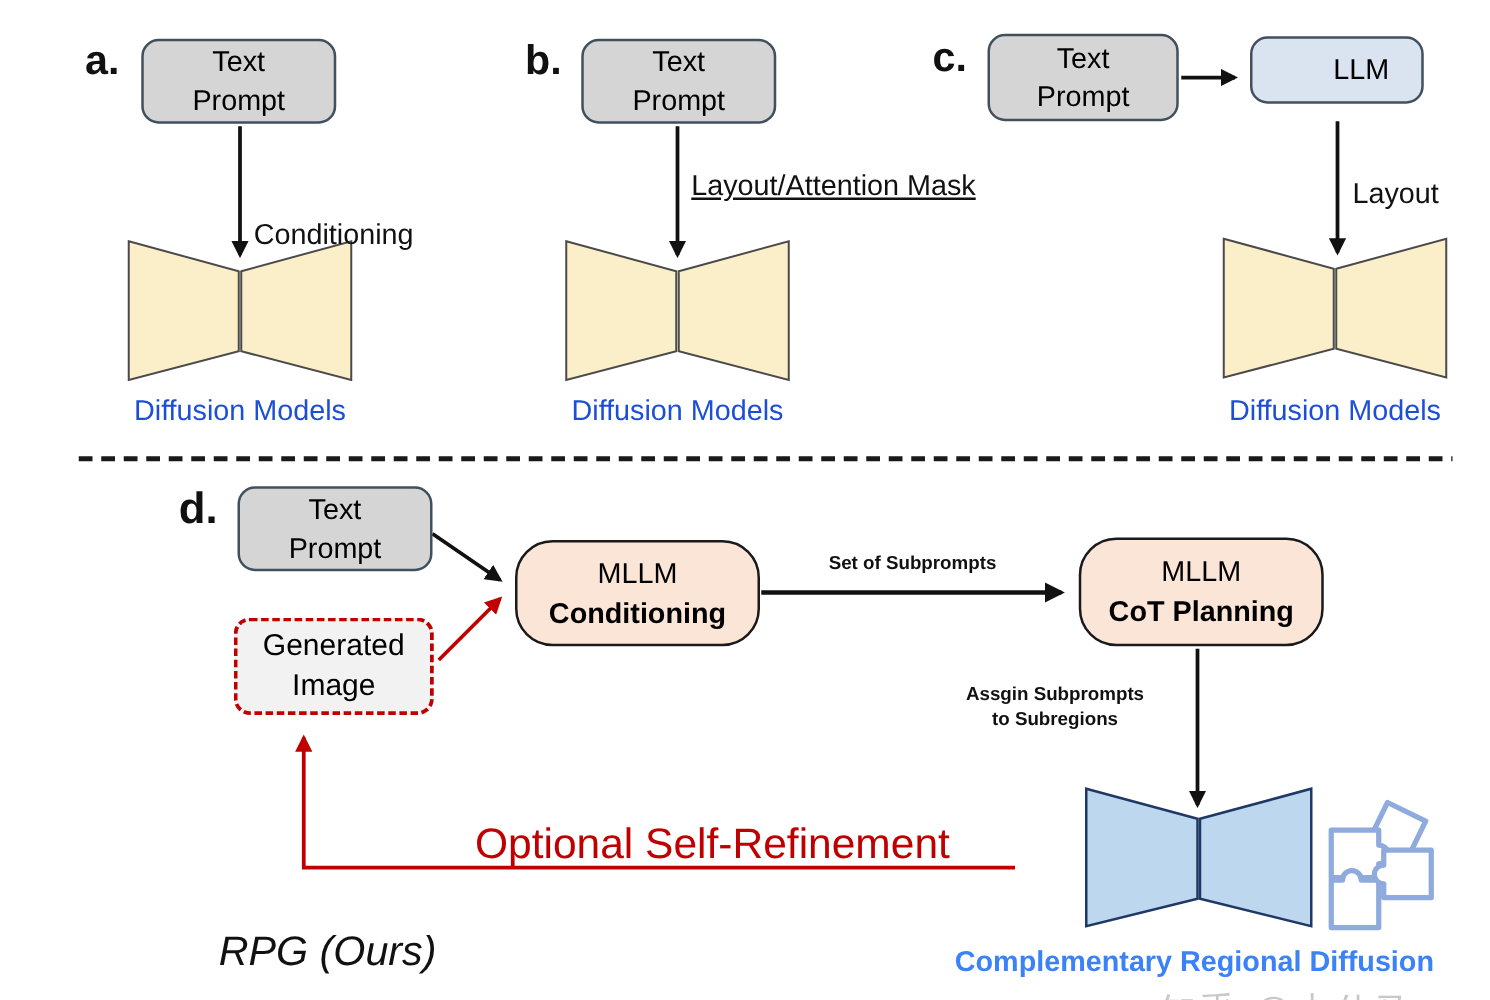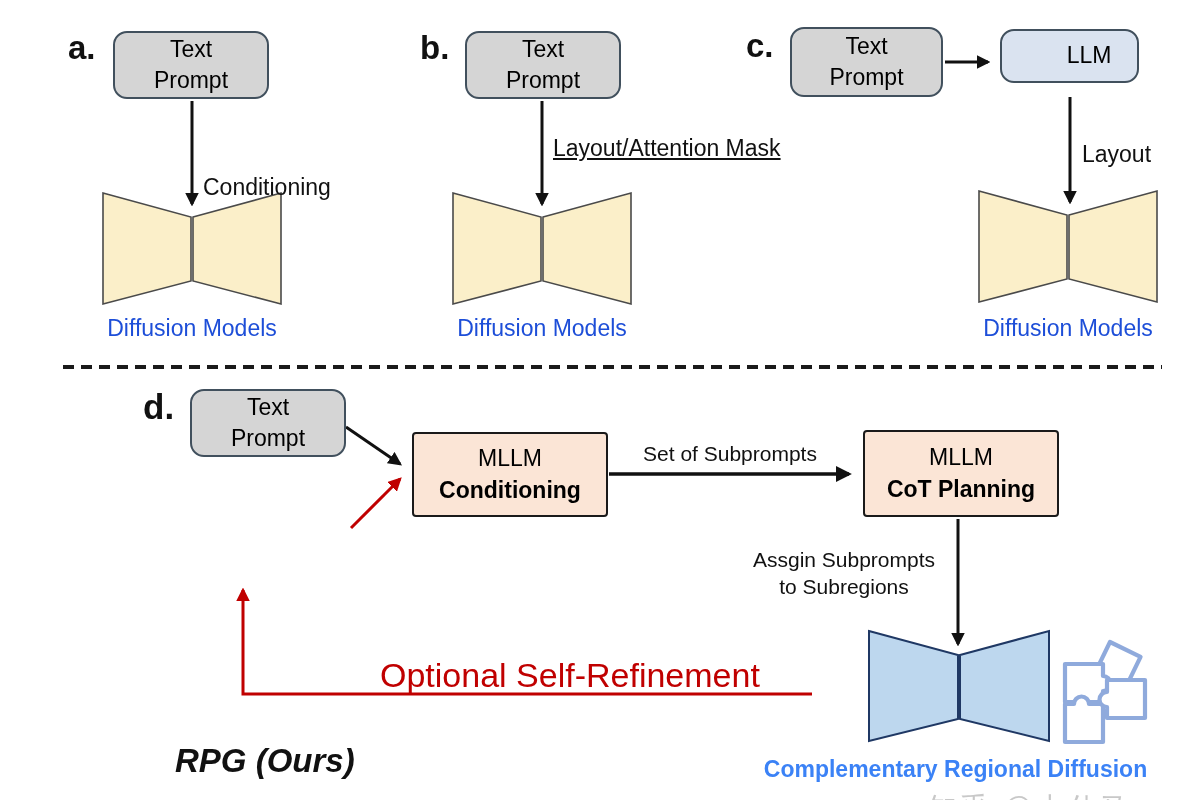--- a/index.html
+++ b/index.html
@@ -25,27 +25,27 @@
     align-items: center;
     justify-content: center;
     text-align: center;
     border-radius: 14px;
     font-size: 23px;
     line-height: 1.35;
     color: #000;
   }
   .gray-box   { background:#d5d5d5; border: 2.5px solid #41505d; }
   .llm-box    { background:#dae3f0; border: 2.5px solid #41505d; }
-  .peach-box  { background:#fbe5d6; border: 2.5px solid #1a1a1a; border-radius: 4px; flex-direction: column; }
+  .peach-box  { background:#fbe5d6; border: 2.5px solid #1a1a1a; border-radius: 30px; flex-direction: column; }
   .genimg-box { background:#f2f2f2; border: 3px dashed #c00000; border-radius: 13px; font-size: 24px; }
   .arrow-label { font-size: 23px; color:#111; white-space: nowrap; }
   .caption { font-size: 23px; color:#1d4ed8; text-align:center; white-space: nowrap; }
-  .bold-label { font-weight: normal; font-size: 21px; color:#111; text-align: center; }
+  .bold-label { font-weight: bold; font-size: 15px; color:#111; text-align: center; }
   .red-label { color:#c00000; font-size: 34px; white-space: nowrap; }
-  .method-label { font-weight: bold; font-style: italic; font-size: 33px; color:#111; white-space: nowrap; }
+  .method-label { font-weight: normal; font-style: italic; font-size: 33px; color:#111; white-space: nowrap; }
   .big-caption { font-weight: bold; font-size: 23px; color:#3b82f6; text-align: center; white-space: nowrap; }
   .watermark {
     font-size: 29px;
     color: rgba(170,170,170,0.65);
     letter-spacing: 3px;
     white-space: nowrap;
     z-index: 6;
   }
   svg.overlay { position:absolute; left:0; top:0; z-index: 1; }
   .node-box, .panel-letter, .arrow-label, .caption, .bold-label,
@@ -121,20 +121,22 @@
   <div class="abs panel-letter" style="left:746px; top:27px;">c.</div>
   <div class="node-box gray-box preline" style="left:790px; top:27px; width:153px; height:70px;">Text
 Prompt</div>
   <div class="node-box llm-box" style="left:1000px; top:29px; width:139px; height:54px;padding-left:39px;">LLM</div>
   <div class="abs arrow-label" style="left:1082px; top:141px;text-align:right;">Layout</div>
   <div class="abs caption" style="left:968px; top:315px; width:200px;">Diffusion Models</div>
 
   <div class="abs panel-letter" style="left:143px; top:387px; font-size:35px;">d.</div>
   <div class="node-box gray-box preline" style="left:190px; top:389px; width:156px; height:68px;">Text
 Prompt</div>
+  <div class="node-box genimg-box preline" style="left:187px; top:494px; width:160px; height:78px;">Generated
+Image</div>
 
   <div class="node-box peach-box" style="left:412px; top:432px; width:196px; height:85px;">
     <span>MLLM</span>
     <span style="font-weight:bold;">Conditioning</span>
   </div>
 
   <div class="abs bold-label" style="left:615px; top:442px; width:230px;">Set of Subprompts</div>
 
   <div class="node-box peach-box" style="left:863px; top:430px; width:196px; height:87px;">
     <span>MLLM</span>

